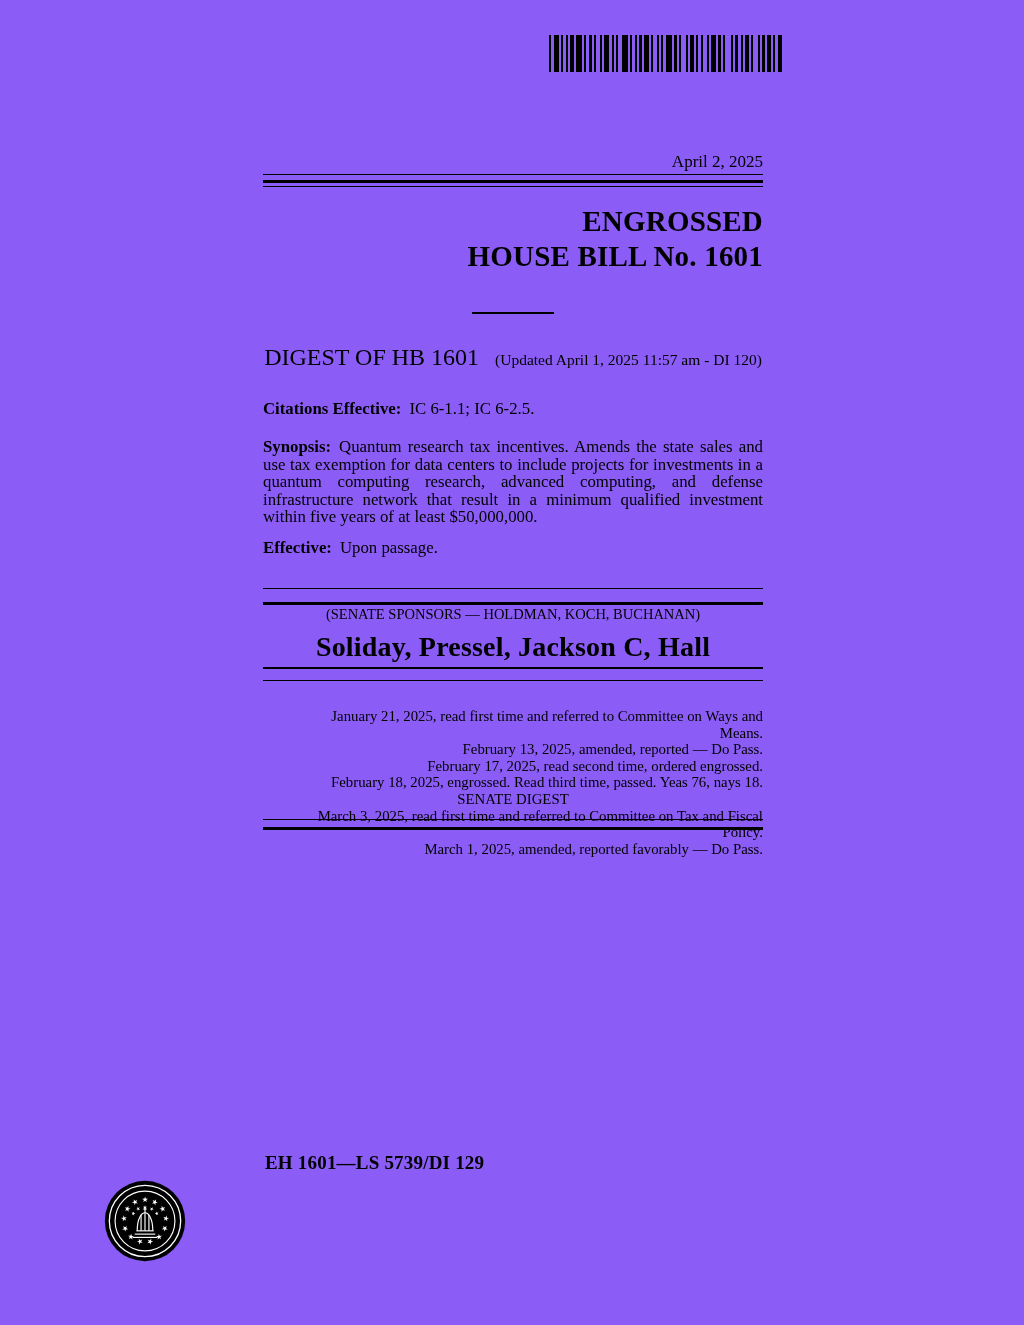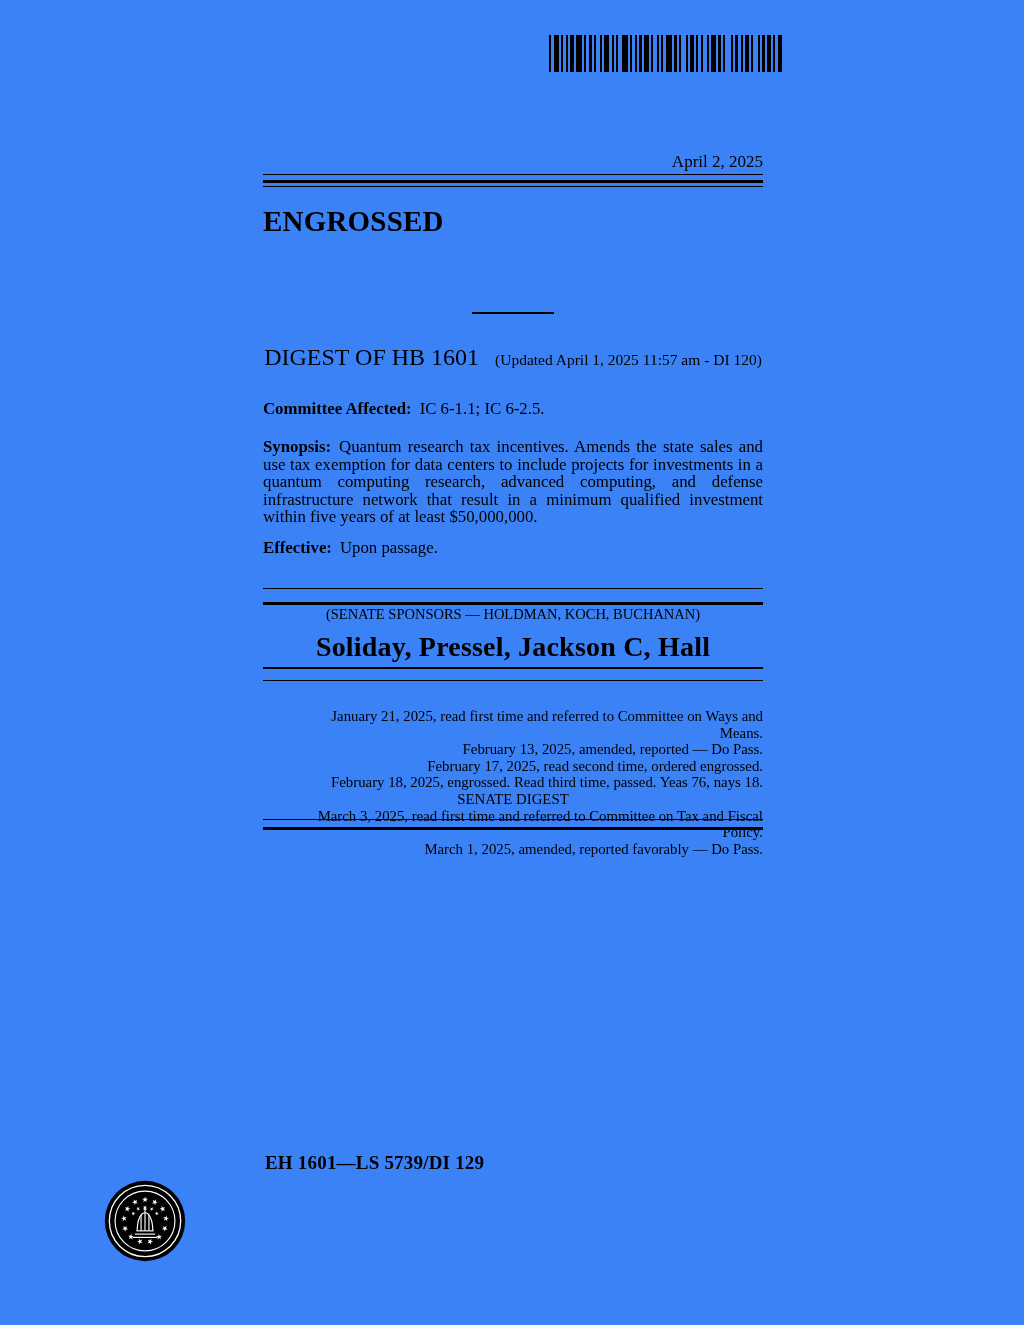--- a/index.html
+++ b/index.html
@@ -4,21 +4,21 @@
 <style>
   html, body {
     margin: 0;
     padding: 0;
     background: #ffffff;
   }
   #page {
     position: relative;
     width: 1024px;
     height: 1325px;
-    background: #3b82f6;
+    background: #8b5cf6;
     color: #000000;
     font-family: "Liberation Serif", "DejaVu Serif", serif;
     overflow: hidden;
   }
 
   
   #barcode {
     position: absolute;
     left: 549px;
     top: 35px;
@@ -45,21 +45,21 @@
   .rule-thin  { height: 1.2px; }
   #date-block .rule-thick { margin-top: 5px; }
   #date-block .rule-thin  { margin-top: 3px; }
 
   
   #title-block {
     position: absolute;
     left: 263px;
     top: 204px;
     width: 500px;
-    text-align: left;
+    text-align: right;
     font-weight: bold;
     font-size: 29px;
     line-height: 35px;
     letter-spacing: 0.2px;
   }
 
   
   #digest-rule {
     position: absolute;
     left: 472px;
@@ -173,32 +173,33 @@
   </div>
 
   <div id="date-block">
     <div id="date-text">April 2, 2025</div>
     <div class="rule rule-thick"></div>
     <div class="rule rule-thin"></div>
   </div>
 
   <div id="title-block">
     <div>ENGROSSED</div>
+    <div>HOUSE BILL No. 1601</div>
   </div>
 
   <div id="digest-rule"></div>
 
   <div id="digest-line">
     <span id="digest-heading">DIGEST OF HB 1601</span>
     <span class="label-gap"></span>
     <span id="digest-updated">(Updated April 1, 2025 11:57 am - DI 120)</span>
   </div>
 
   <div id="citations" class="para">
-    <span class="label">Committee Affected:</span><span class="label-gap"></span><span>IC 6-1.1; IC 6-2.5.</span>
+    <span class="label">Citations Effective:</span><span class="label-gap"></span><span>IC 6-1.1; IC 6-2.5.</span>
   </div>
 
   <div id="synopsis" class="para">
     <span class="label">Synopsis:</span><span class="label-gap"></span><span>Quantum research tax incentives. Amends the state sales and use tax exemption for data centers to include projects for investments in a quantum computing research, advanced computing, and defense infrastructure network that result in a minimum qualified investment within five years of at least $50,000,000.</span>
   </div>
 
   <div id="effective" class="para">
     <span class="label">Effective:</span><span class="label-gap"></span><span>Upon passage.</span>
   </div>
 

